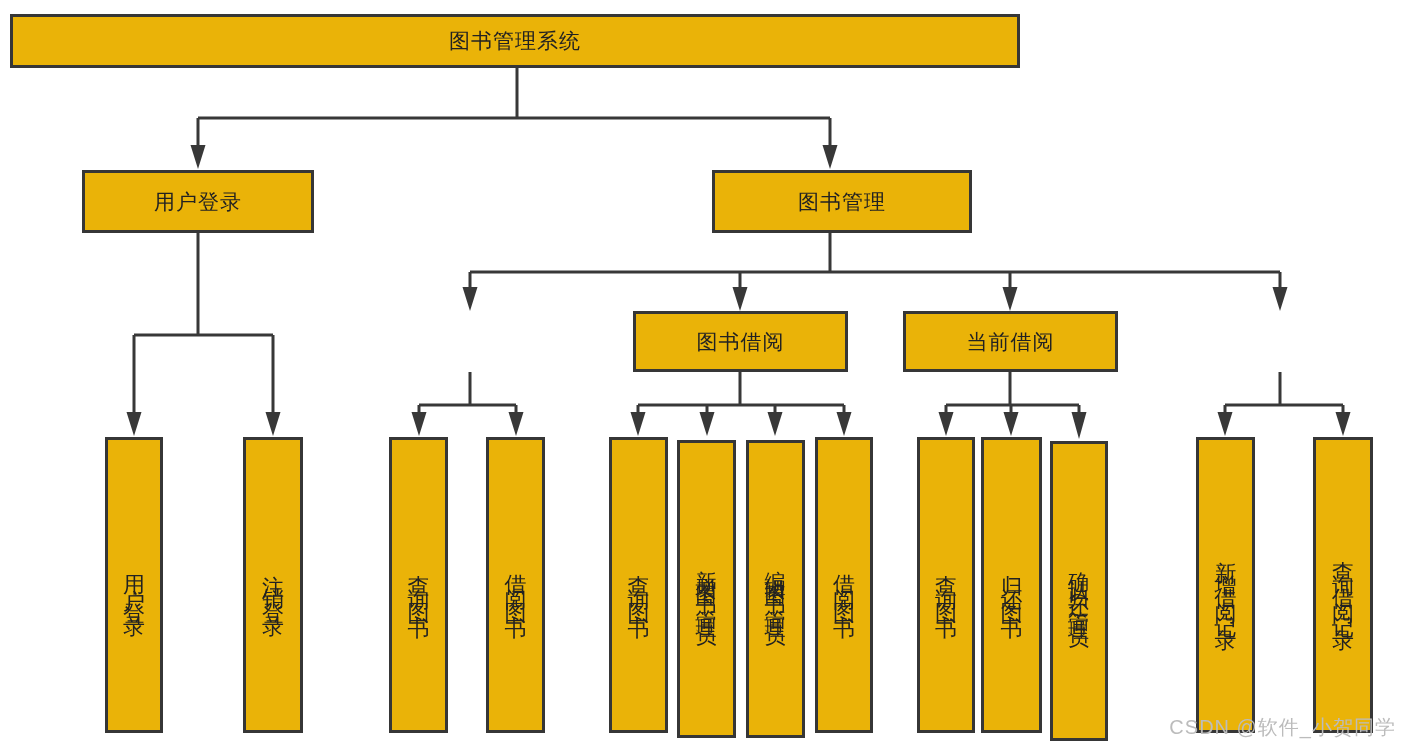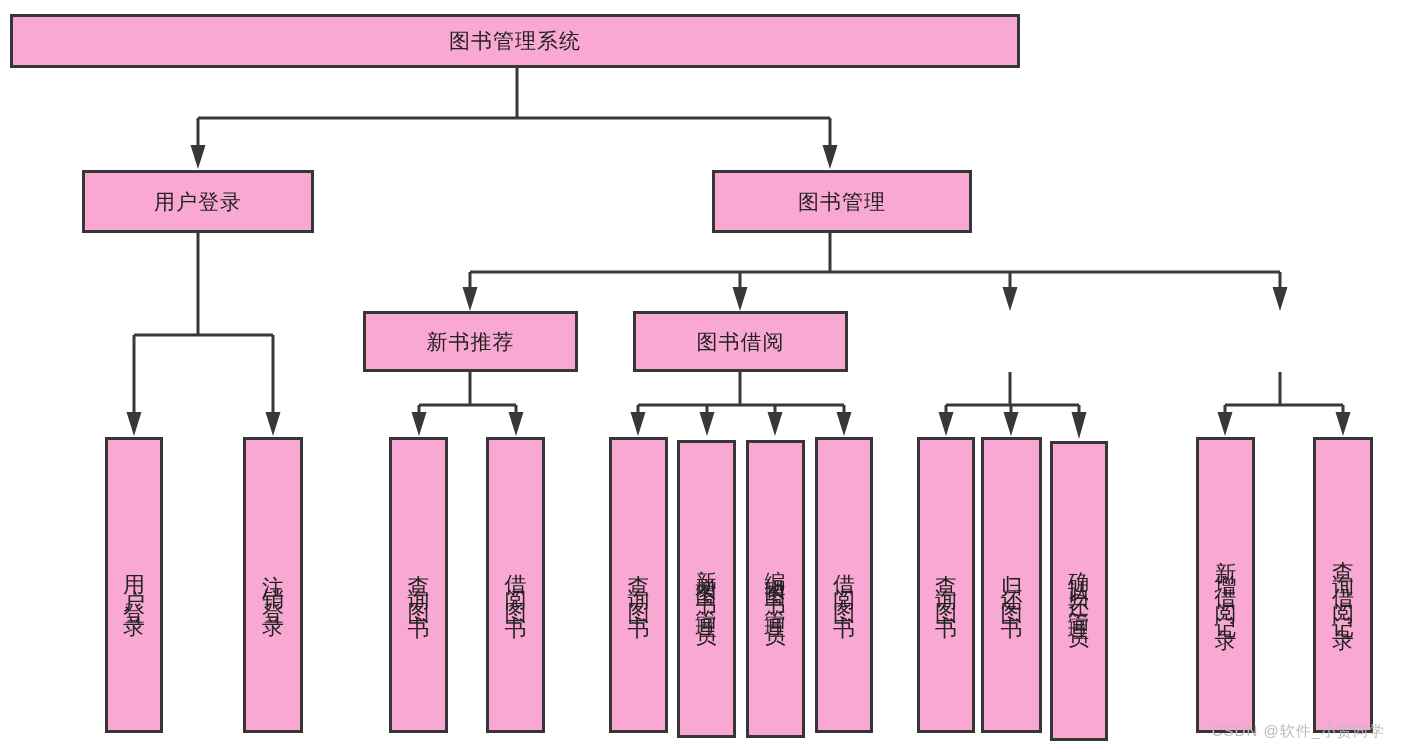--- a/index.html
+++ b/index.html
@@ -8,21 +8,21 @@
     width:1405px;height:747px;
     background:#ffffff;
     font-family:"Liberation Sans","DejaVu Sans",sans-serif;
     overflow:hidden;
   }
   #wires{position:absolute;left:0;top:0;width:1405px;height:747px;}
   .box{
     position:absolute;
     box-sizing:border-box;
     border:3px solid #363636;
-    background:#f9a8d4;
+    background:#eab308;
     display:flex;
     align-items:center;
     justify-content:center;
     color:#222222;
     z-index:2;
   }
   .hbox{
     font-size:21px;
     letter-spacing:1px;
     white-space:nowrap;
@@ -33,23 +33,23 @@
     font-size:22px;
     letter-spacing:14px;
     line-height:1;
   }
   .vbox.dense{
     font-size:21px;
     letter-spacing:8px;
   }
   #watermark{
     position:absolute;
-    right:20px;
+    right:9px;
     bottom:6px;
-    font-size:15px;
+    font-size:20px;
     color:#bcbcbc;
     letter-spacing:1px;
     z-index:3;
     white-space:nowrap;
   }
 </style>
 </head>
 <body>
 
 <div id="stage">
@@ -77,22 +77,22 @@
       M938.5 412 L953.5 412 L946 436 Z   M1003.5 412 L1018.5 412 L1011 436 Z
       M1071.5 412 L1086.5 412 L1079 439 Z
       M1217.5 412 L1232.5 412 L1225 436 Z  M1335.5 412 L1350.5 412 L1343 436 Z"></path>
   </svg>
 
   <div class="box hbox" style="left:10px;top:14px;width:1010px;height:54px">图书管理系统</div>
 
   <div class="box hbox" style="left:82px;top:170px;width:232px;height:63px">用户登录</div>
   <div class="box hbox" style="left:712px;top:170px;width:260px;height:63px">图书管理</div>
 
-  <div class="box hbox" style="left:363px;top:311px;width:215px;height:61px">新书推荐</div>
   <div class="box hbox" style="left:633px;top:311px;width:215px;height:61px">图书借阅</div>
+  <div class="box hbox" style="left:903px;top:311px;width:215px;height:61px">当前借阅</div>
 
   <div class="box vbox" style="left:105px;top:437px;width:58px;height:296px">用户登录</div>
   <div class="box vbox" style="left:243px;top:437px;width:60px;height:296px">注销登录</div>
 
   <div class="box vbox" style="left:389px;top:437px;width:59px;height:296px">查询图书</div>
   <div class="box vbox" style="left:486px;top:437px;width:59px;height:296px">借阅图书</div>
 
   <div class="box vbox" style="left:609px;top:437px;width:59px;height:296px">查询图书</div>
   <div class="box vbox dense" style="left:677px;top:440px;width:59px;height:298px">新增图书（管理员）</div>
   <div class="box vbox dense" style="left:746px;top:440px;width:59px;height:298px">编辑图书（管理员）</div>

